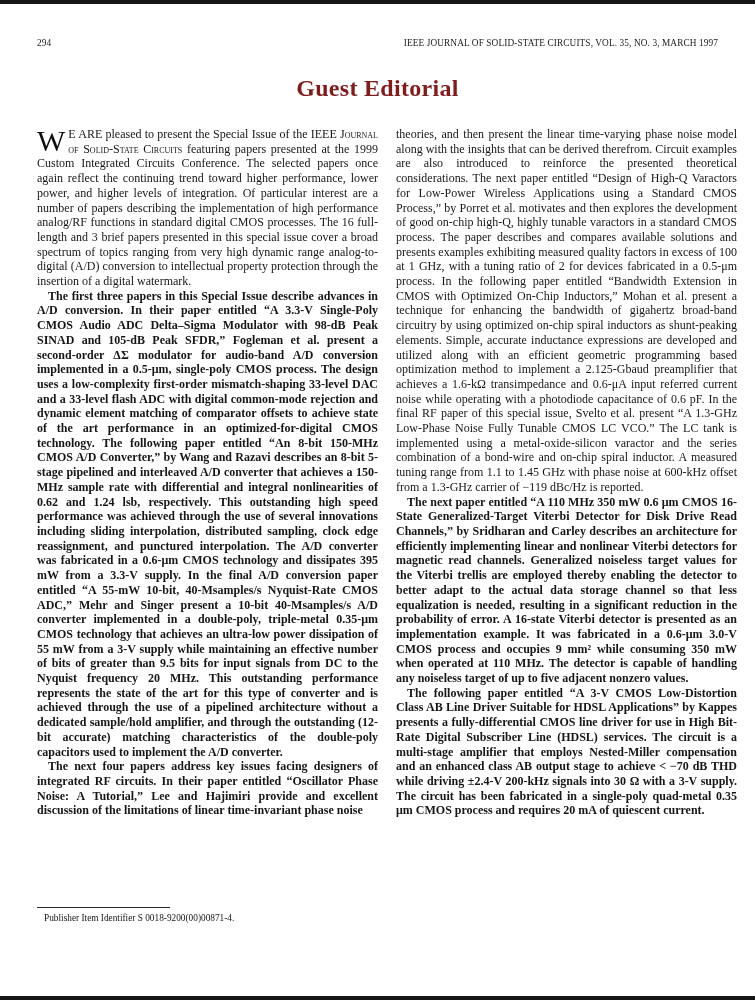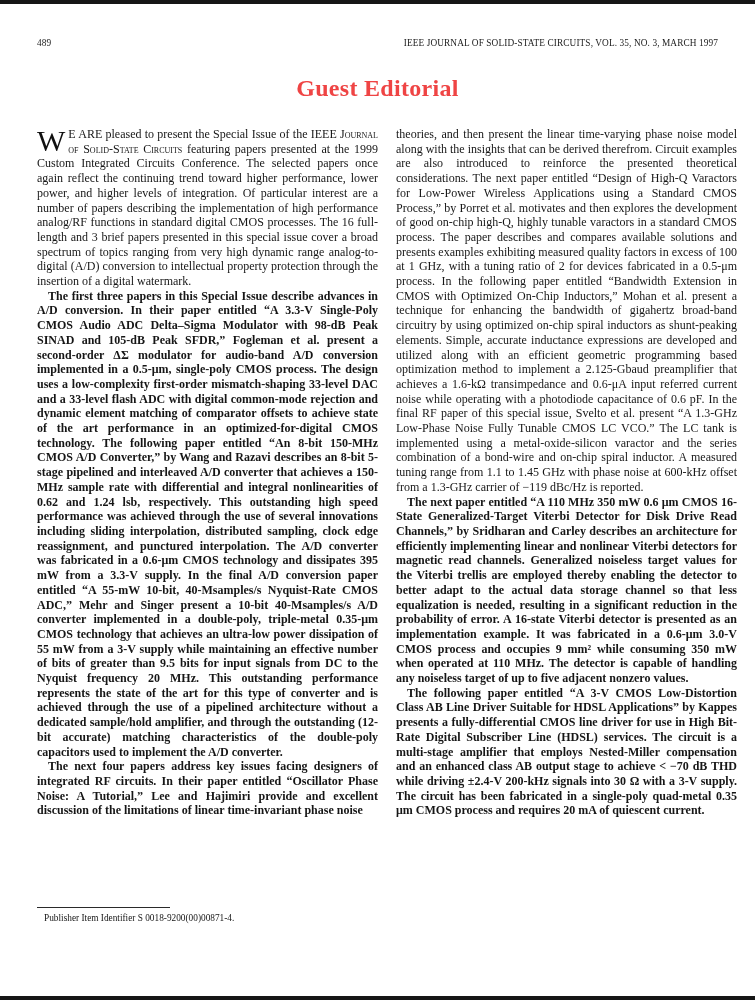--- a/index.html
+++ b/index.html
@@ -5,41 +5,41 @@
   * { margin:0; padding:0; box-sizing:border-box; }
   html, body { width:755px; height:1000px; background:#ffffff; }
   body { font-family:"Liberation Serif", serif; color:#141414; position:relative; overflow:hidden; }
   .scan-edge { position:absolute; left:0; right:0; height:4px; background:#161616; }
   .scan-edge.top { top:0; }
   .scan-edge.bottom { bottom:0; }
   .page { width:755px; height:1000px; padding:38px 37px 0 37px; position:relative; }
   .page-header { display:flex; justify-content:space-between; align-items:baseline;
                  font-size:9.3px; letter-spacing:0.1px; color:#1c1c1c; }
   .page-title { text-align:center; font-size:24px; font-weight:bold; letter-spacing:0.3px;
-                margin-top:27px; margin-bottom:25px; color:#ef4444; }
+                margin-top:27px; margin-bottom:25px; color:#7f1d1d; }
   .columns { display:flex; gap:18px; height:818px; }
   .column { width:341px; flex:0 0 341px; text-align:justify; font-size:12px; line-height:14.7px;
             color:#161616; position:relative; }
   .para { margin:0; }
   .para.indent { text-indent:11px;font-weight:bold; }
   .dropcap { float:left; font-size:30px; line-height:25px; padding:1px 3px 0 0; color:#101010; }
   .smallcaps { font-variant:small-caps; }
   .footnote { position:absolute; bottom:21px; left:0; width:100%; font-size:9.3px; line-height:11px; text-align:left; }
   .footnote-rule { width:133px; height:0; border-top:1px solid #2a2a2a; margin-bottom:5px; }
   .footnote p { text-indent:7px; }
 </style>
 </head>
 <body>
 
 <div class="scan-edge top"></div>
 
 <div class="page">
 
   <div class="page-header">
-    <span>489</span>
+    <span>294</span>
     <span>IEEE JOURNAL OF SOLID-STATE CIRCUITS, VOL. 35, NO. 3, MARCH 1997</span>
   </div>
 
   <h1 class="page-title">Guest Editorial</h1>
 
   <div class="columns">
 
     <div class="column">
       <p class="para"><span class="dropcap">W</span><span>E ARE pleased to present the Special Issue of the </span><span class="smallcaps">IEEE Journal of Solid-State Circuits</span><span> featuring papers presented at the 1999 Custom Integrated Circuits Conference. The selected papers once again reflect the continuing trend toward higher performance, lower power, and higher levels of integration. Of particular interest are a number of papers describing the implementation of high performance analog/RF functions in standard digital CMOS processes. The 16 full-length and 3 brief papers presented in this special issue cover a broad spectrum of topics ranging from very high dynamic range analog-to-digital (A/D) conversion to intellectual property protection through the insertion of a digital watermark.</span></p>
       <p class="para indent">The first three papers in this Special Issue describe advances in A/D conversion. In their paper entitled “A 3.3-V Single-Poly CMOS Audio ADC Delta–Sigma Modulator with 98-dB Peak SINAD and 105-dB Peak SFDR,” Fogleman et al. present a second-order ΔΣ modulator for audio-band A/D conversion implemented in a 0.5-μm, single-poly CMOS process. The design uses a low-complexity first-order mismatch-shaping 33-level DAC and a 33-level flash ADC with digital common-mode rejection and dynamic element matching of comparator offsets to achieve state of the art performance in an optimized-for-digital CMOS technology. The following paper entitled “An 8-bit 150-MHz CMOS A/D Converter,” by Wang and Razavi describes an 8-bit 5-stage pipelined and interleaved A/D converter that achieves a 150-MHz sample rate with differential and integral nonlinearities of 0.62 and 1.24 lsb, respectively. This outstanding high speed performance was achieved through the use of several innovations including sliding interpolation, distributed sampling, clock edge reassignment, and punctured interpolation. The A/D converter was fabricated in a 0.6-μm CMOS technology and dissipates 395 mW from a 3.3-V supply. In the final A/D conversion paper entitled “A 55-mW 10-bit, 40-Msamples/s Nyquist-Rate CMOS ADC,” Mehr and Singer present a 10-bit 40-Msamples/s A/D converter implemented in a double-poly, triple-metal 0.35-μm CMOS technology that achieves an ultra-low power dissipation of 55 mW from a 3-V supply while maintaining an effective number of bits of greater than 9.5 bits for input signals from DC to the Nyquist frequency 20 MHz. This outstanding performance represents the state of the art for this type of converter and is achieved through the use of a pipelined architecture without a dedicated sample/hold amplifier, and through the outstanding (12-bit accurate) matching characteristics of the double-poly capacitors used to implement the A/D converter.</p>

